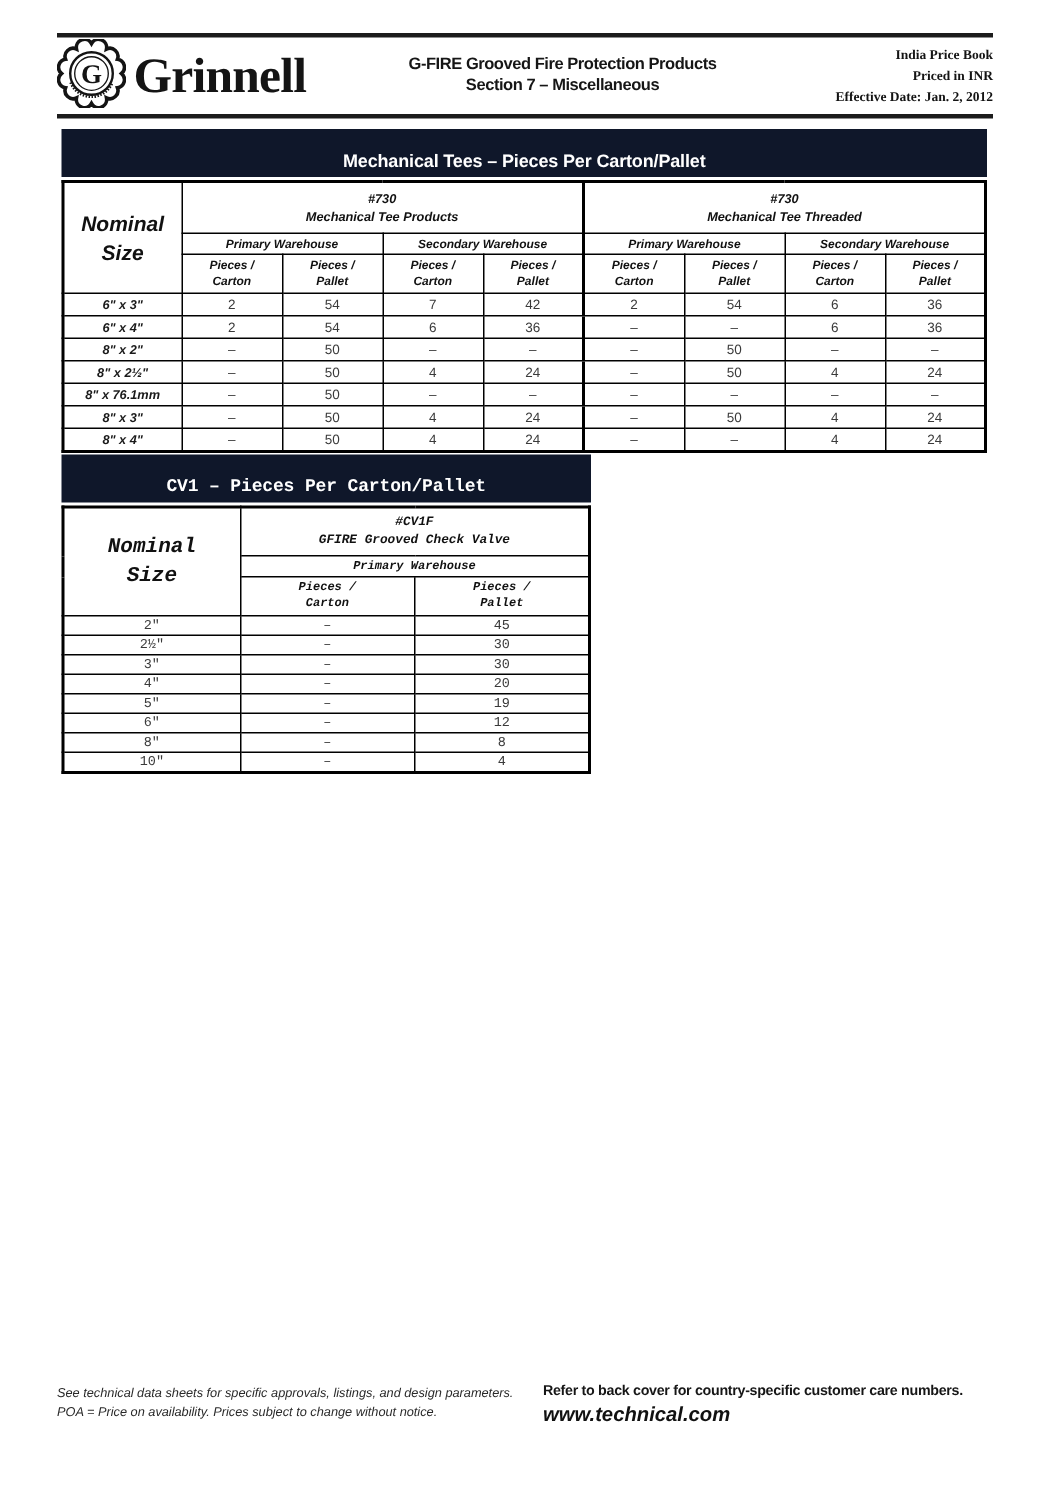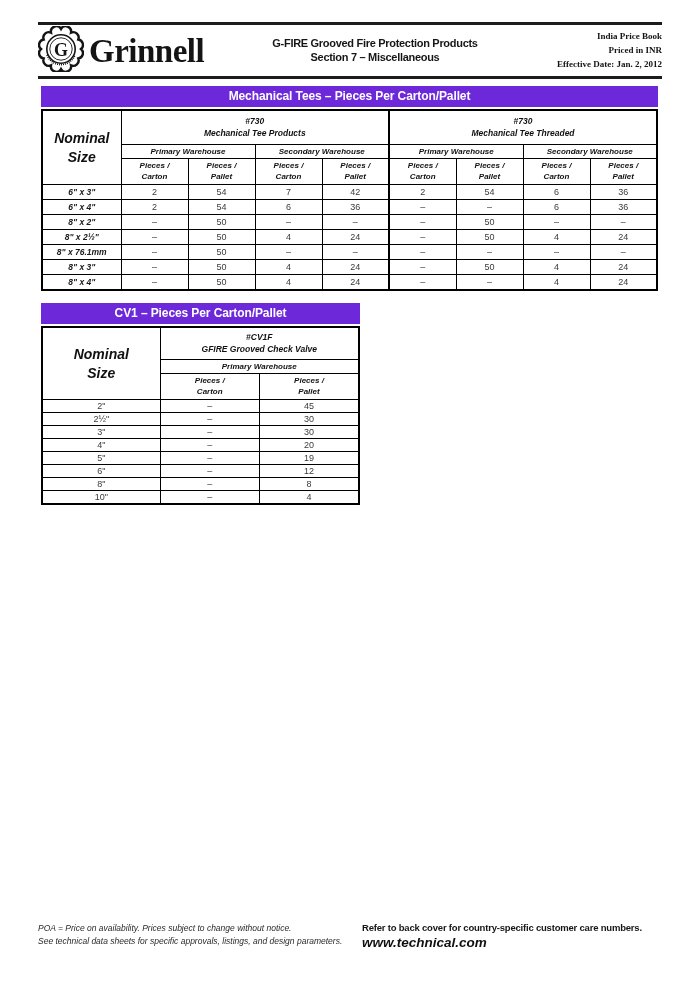--- a/index.html
+++ b/index.html
@@ -16,23 +16,23 @@
          display:flex; align-items:center; justify-content:space-between; }
   .brand { display:flex; align-items:center; gap:5px; width:210px; }
   .brand-word { font-family:"Liberation Serif", serif; font-weight:bold;
                 font-size:33px; letter-spacing:-0.5px; color:#141414; line-height:1; }
   .hdr-titles { flex:1; text-align:center; font-weight:bold; font-size:11px;
                 letter-spacing:-0.3px; line-height:1.25; color:#161616; }
   .hdr-info { width:160px; text-align:right; font-family:"Liberation Serif", serif;
               font-weight:bold; font-size:9px; line-height:1.55; color:#141414; }
   
   .tblwrap { position:absolute; }
-  .tbl-titlebar { background:#6d28d9; color:#ffffff; text-align:center;
+  .tbl-titlebar { background:#0f172a; color:#ffffff; text-align:center;
                   font-weight:bold; font-size:12px; letter-spacing:-0.1px;
-                  padding:3px 0 4px 0; margin-bottom:2px; }
+                  padding:14px 0 4px 0; margin-bottom:2px; }
   table { border-collapse:collapse; width:100%; table-layout:fixed; }
   table { border:2px solid #000; }
   th, td { border:1px solid #000; padding:0; text-align:center; vertical-align:middle; }
   th { font-style:italic; font-weight:bold; color:#111; }
   .prewrap { white-space:pre-line; }
   .corner { font-size:14px; line-height:1.3; }
   .grp { font-size:8.5px; line-height:1.3; height:33px; }
   .wh  { font-size:8px; height:13px; }
   .sub { font-size:8px; line-height:1.3; height:25px; }
   td.size { font-style:italic; font-weight:bold; font-size:8.5px; height:14px; }
@@ -211,21 +211,21 @@
           <td class="val">24</td>
           <td class="val thickL">–</td>
           <td class="val">–</td>
           <td class="val">4</td>
           <td class="val">24</td>
         </tr>
       </tbody>
     </table>
   </div>
 
-  <div class="tblwrap t2" style="left:41px; top:303px; width:319px;">
+  <div class="tblwrap t2" style="left:41px; top:303px; width:353px;font-family:Liberation Mono, monospace;">
     <div class="tbl-titlebar">CV1 – Pieces Per Carton/Pallet</div>
     <table>
       <colgroup>
         <col style="width:118px">
           <col>
           <col>
       </colgroup>
       <thead>
         <tr>
           <th rowspan="3" class="corner prewrap">Nominal
@@ -284,22 +284,22 @@
         <tr>
           <td class="size2">10"</td>
           <td class="val">–</td>
           <td class="val">4</td>
         </tr>
       </tbody>
     </table>
   </div>
 
   <div class="foot-notes">
+    <div>See technical data sheets for specific approvals, listings, and design parameters.</div>
     <div>POA = Price on availability. Prices subject to change without notice.</div>
-    <div>See technical data sheets for specific approvals, listings, and design parameters.</div>
   </div>
   <div class="foot-right">
     <div class="foot-right-1">Refer to back cover for country-specific customer care numbers.</div>
     <div class="foot-right-2">www.technical.com</div>
   </div>
   <div class="page-num">60</div>
 
 </div>
 
 </body></html>

